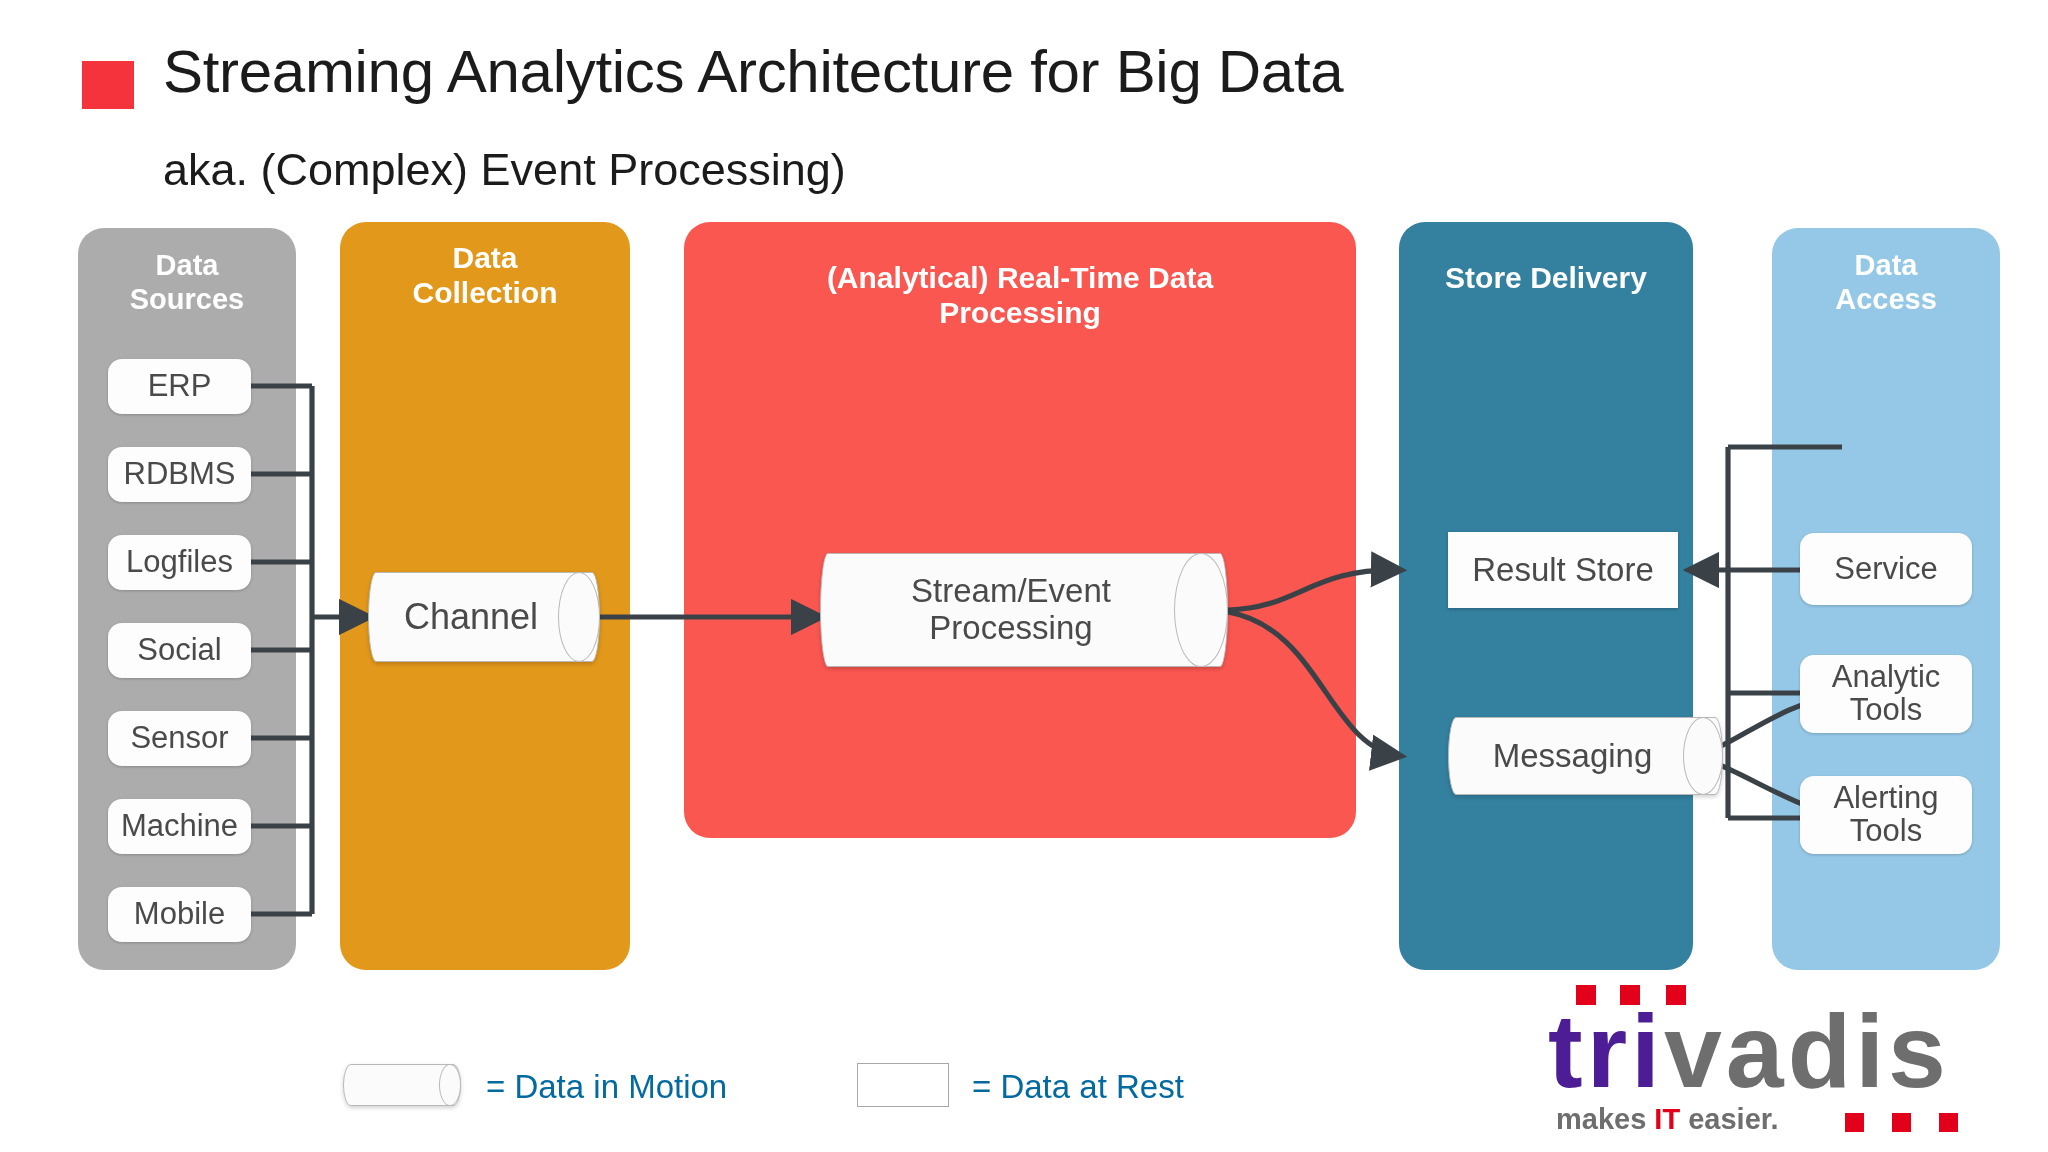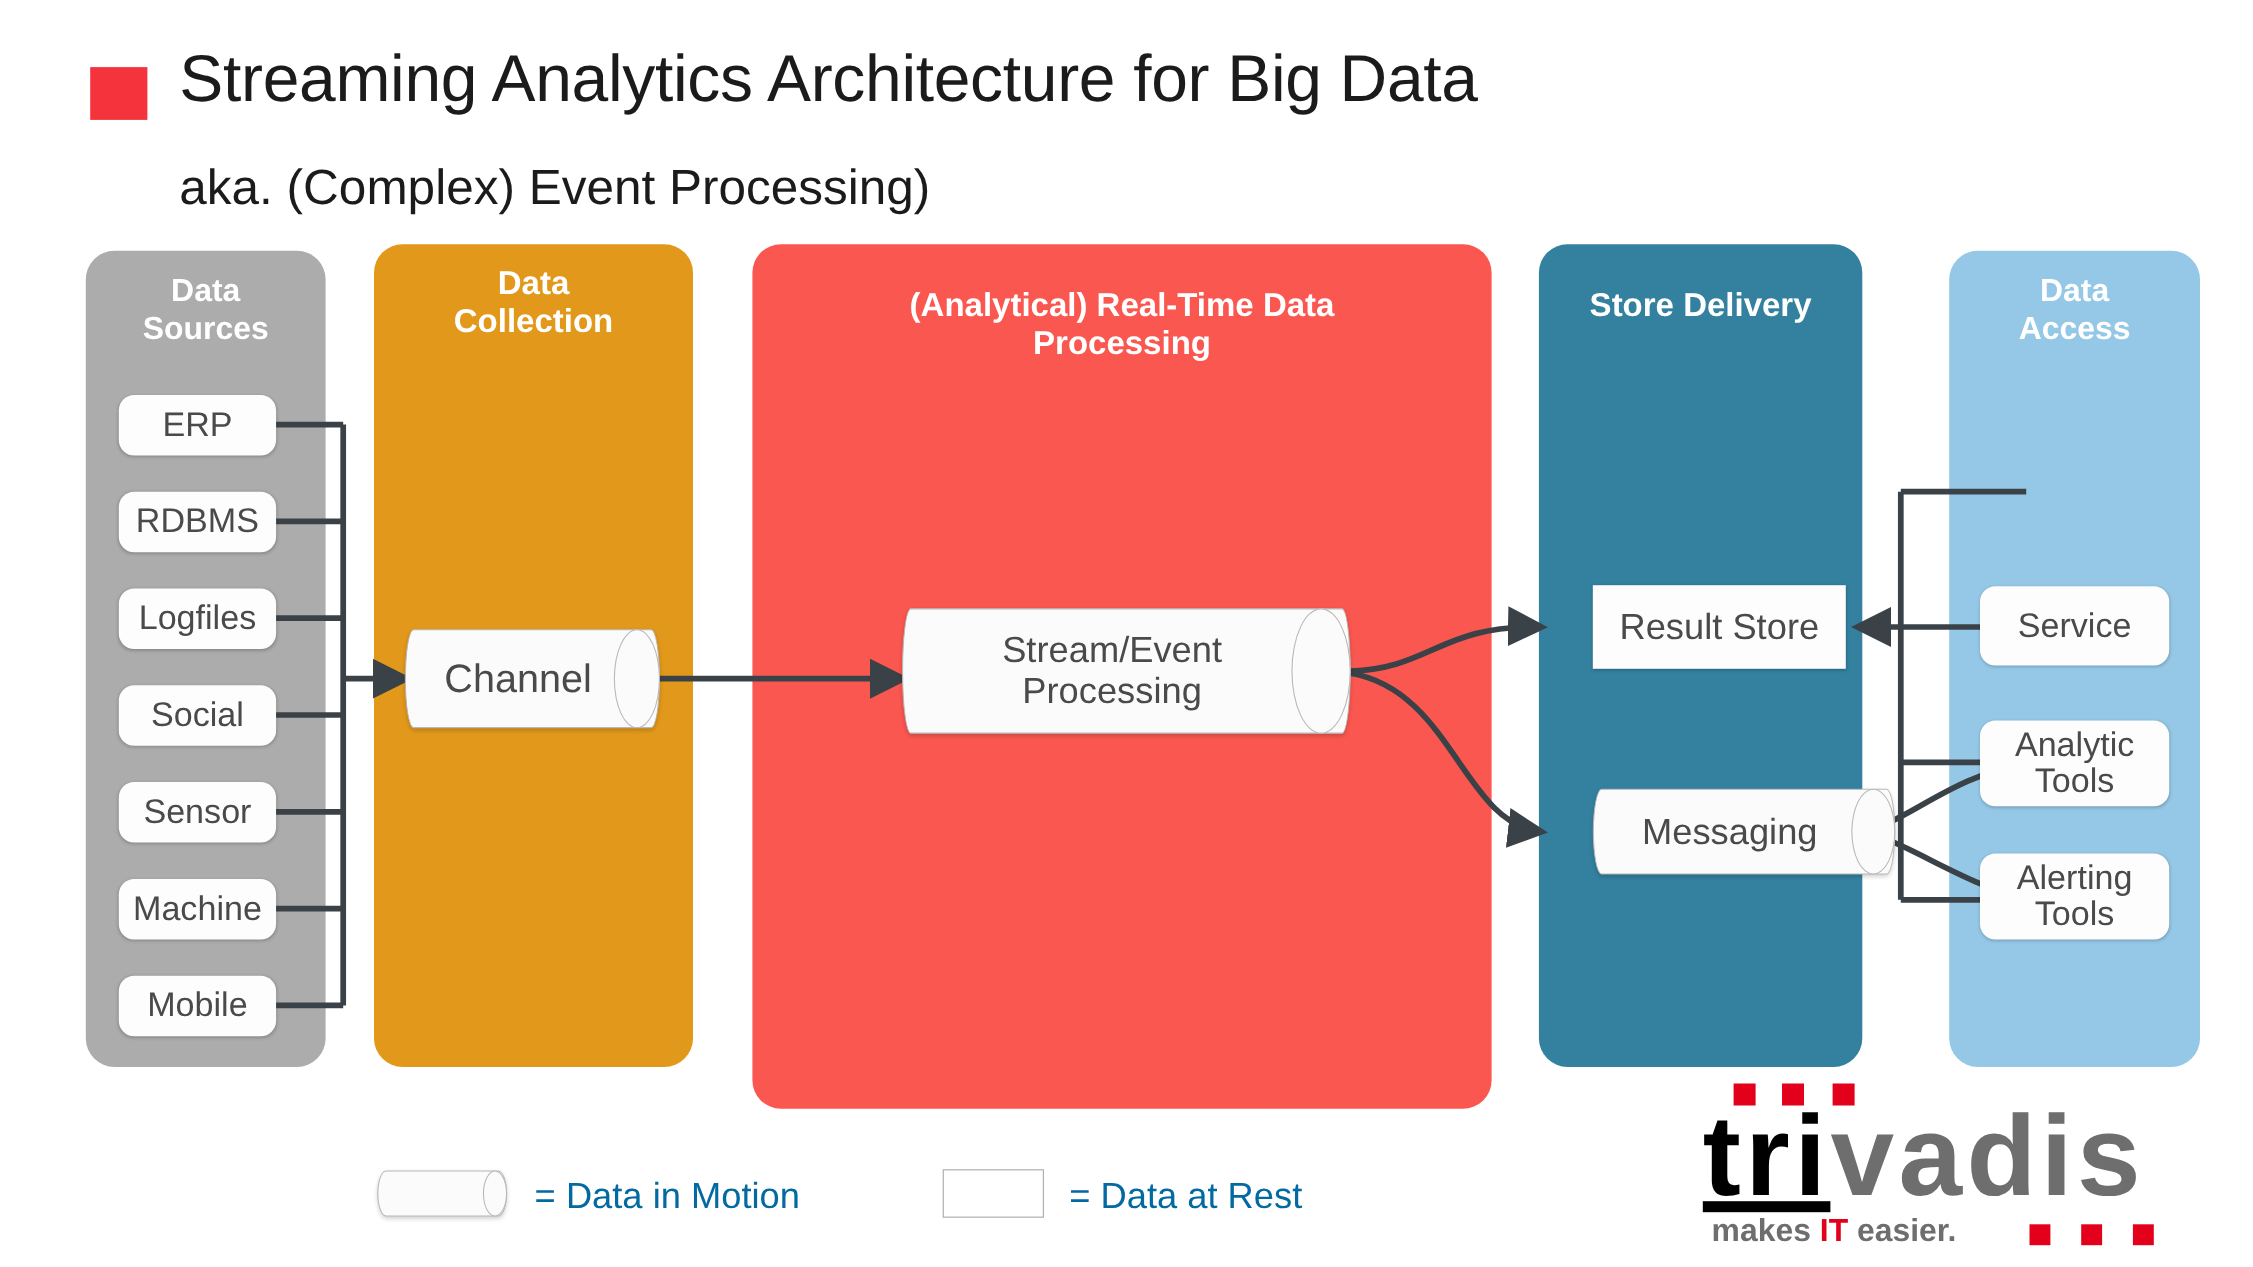--- a/index.html
+++ b/index.html
@@ -93,21 +93,21 @@
     background: #ffffff; border: 1.6px solid #a8a8a8;
   }
 
   
   #logo { position: absolute; left: 1548px; top: 985px; width: 470px; height: 145px; }
   .logo-word {
     position: absolute; left: 0; top: 0;
     font-size: 104px; font-weight: bold; letter-spacing: 4px;
     line-height: 1;
   }
-  .logo-red { color: #000000; text-decoration: underline; }
+  .logo-red { color: #4c1d95; }
   .logo-gray { color: #6E6E6E; }
   .logo-dot {
     position: absolute; width: 20px; height: 20px; background: #E2001A;
   }
   #logo-tag {
     position: absolute; left: 8px; top: 118px;
     font-size: 29px; font-weight: bold; color: #6E6E6E; white-space: nowrap;
   }
   #logo-tag .it { color: #E2001A; }
   .logo-botdot {
@@ -124,21 +124,21 @@
   <div id="title-sub">aka. (Complex) Event Processing)</div>
 
   <div class="panel" style="left:78px; top:228px; width:218px; height:742px; background:#ACACAC;">
     <div class="panel-title" style="top:20px; font-size:29px;">Data<br>Sources</div>
   </div>
 
   <div class="panel" style="left:340px; top:222px; width:290px; height:748px; background:#E2981A;">
     <div class="panel-title" style="top:18px; font-size:30px;">Data<br>Collection</div>
   </div>
 
-  <div class="panel" style="left:684px; top:222px; width:672px; height:786px; background:#FA5750;">
+  <div class="panel" style="left:684px; top:222px; width:672px; height:616px; background:#FA5750;">
     <div class="panel-title" style="top:38px; font-size:30px;">(Analytical) Real-Time Data<br>Processing</div>
   </div>
 
   <div class="panel" style="left:1399px; top:222px; width:294px; height:748px; background:#33809F;">
     <div class="panel-title" style="top:38px; font-size:30px;">Store Delivery</div>
   </div>
 
   <div class="panel" style="left:1772px; top:228px; width:228px; height:742px; background:#95C8E6;">
     <div class="panel-title" style="top:20px; font-size:29px;">Data<br>Access</div>
   </div>

